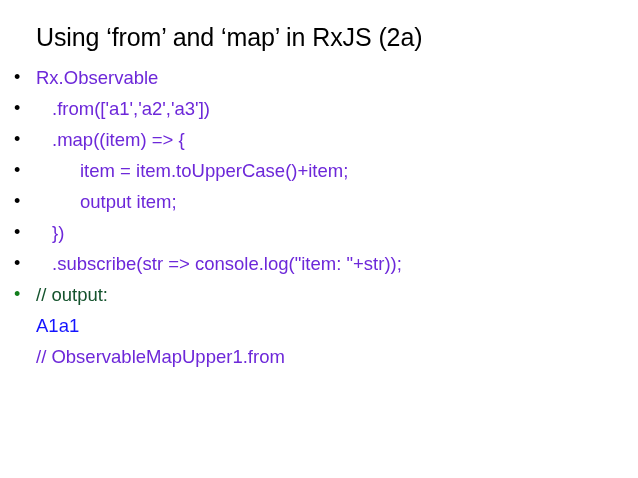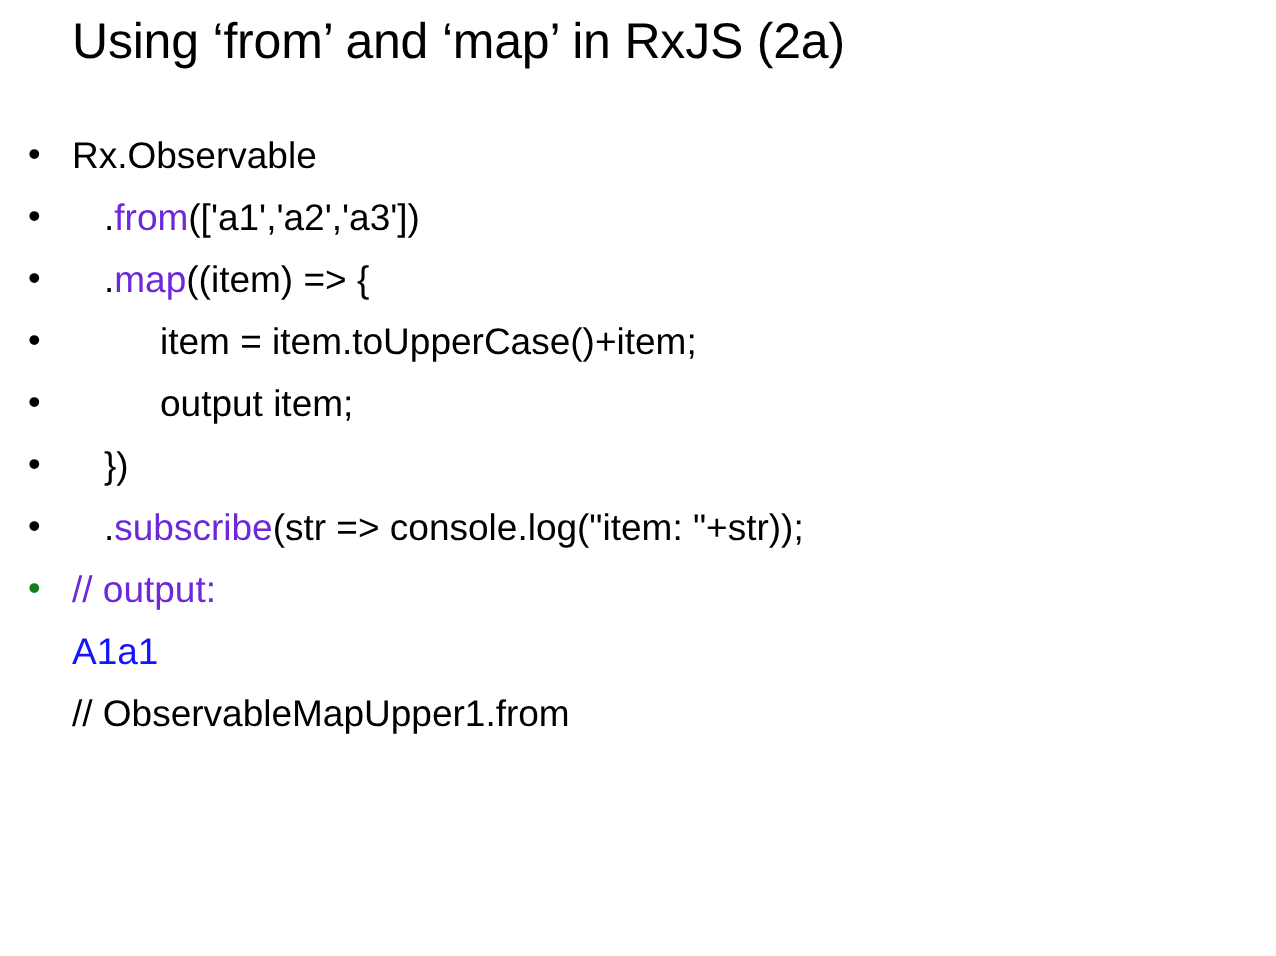--- a/index.html
+++ b/index.html
@@ -18,21 +18,21 @@
   .slide {
     position: relative;
     width: 638px;
     height: 478px;
     background: #ffffff;
     box-sizing: border-box;
   }
   .slide-title {
     position: absolute;
     left: 36px;
-    top: 6px;
+    top: 22px;
     font-size: 25px;
     line-height: 30px;
     color: #000000;
     white-space: nowrap;
     letter-spacing: -0.1px;
   }
   .body-list {
     position: absolute;
     left: 0;
     top: 62px;
@@ -62,23 +62,23 @@
   }
   .line.nobullet { }
 
   .ind-0 { padding-left: 36px; }
   .ind-1 { padding-left: 52px; }
   .ind-2 { padding-left: 80px; }
 
   .txt { display: inline; }
 
   .c-red   { color: #6d28d9; }
-  .c-green { color: #6d28d9; margin-top: 35px; }
+  .c-green { color: #14532d; margin-top: 35px; }
   .c-blue  { color: #1414FF; }
-  .c-black { color: #000000; }
+  .c-black { color: #6d28d9; }
 
   .line.green-line, .line.green-line .bullet { color: #127E1C; }
   .line.blue-line { color: #1414FF; }
 </style>
 </head>
 <body>
 
 <div class="slide">
 
   <div class="slide-title">Using ‘from’ and ‘map’ in RxJS (2a)</div>

